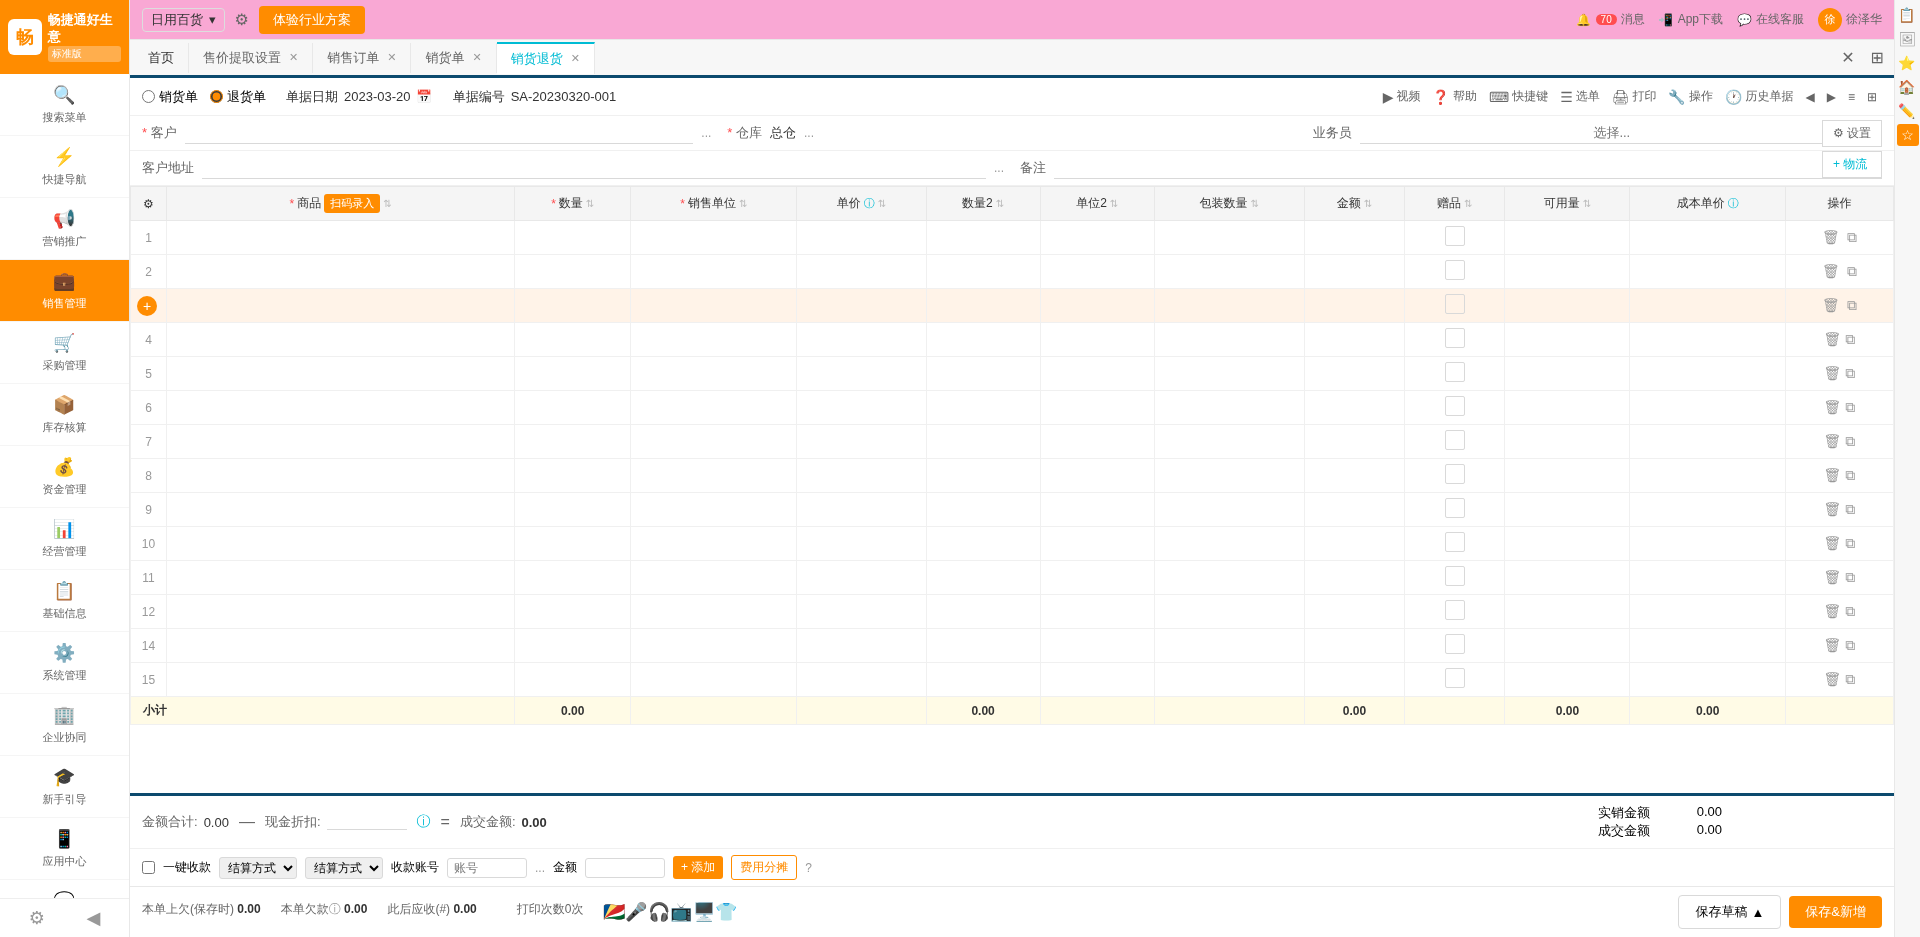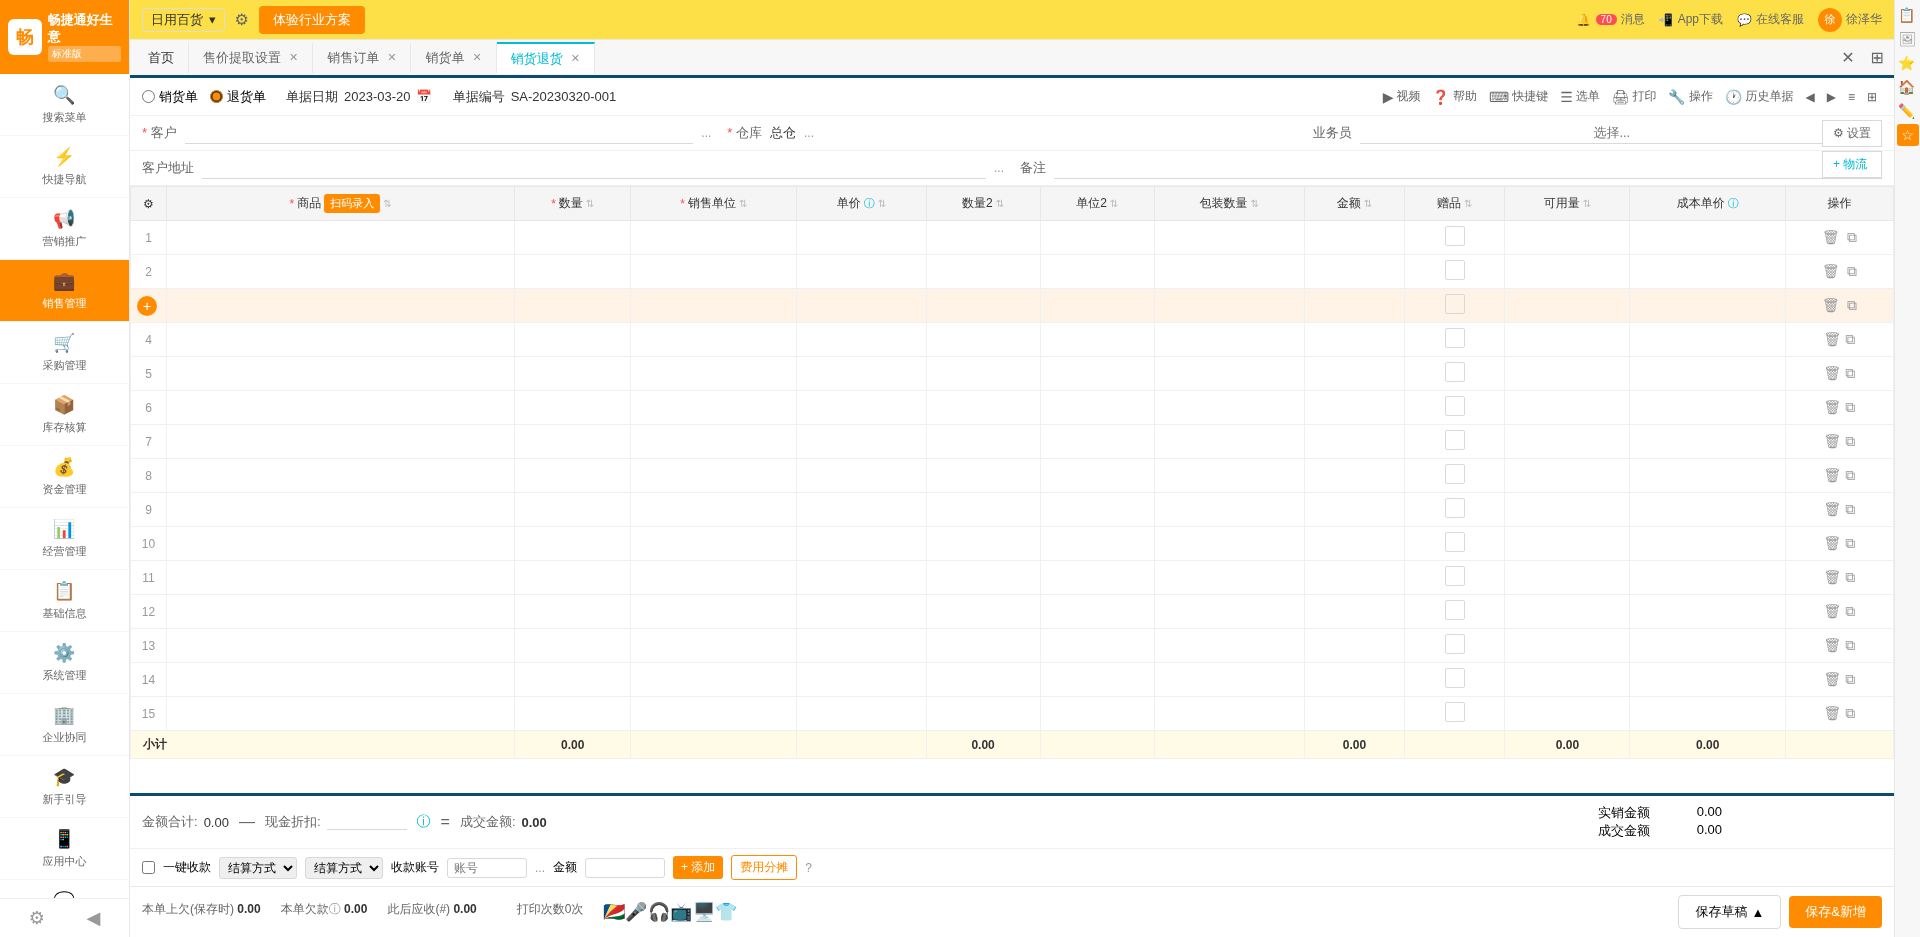--- a/index.html
+++ b/index.html
@@ -19,21 +19,21 @@
     .sidebar-item.active { background: #ff8c00; color: #fff; }
     .sidebar-item .icon { font-size: 18px; }
     .sidebar-item .label { font-size: 11px; text-align: center; }
     .sidebar-bottom { padding: 8px; display: flex; justify-content: space-around; border-top: 1px solid #eee; }
     .sidebar-bottom-btn { font-size: 18px; cursor: pointer; color: #999; }
 
     
     .main-content { flex: 1; display: flex; flex-direction: column; overflow: hidden; }
 
     
-    .topbar { height: 40px; background: #fde047; display: flex; align-items: center; justify-content: space-between; padding: 0 12px; border-bottom: 1px solid #e8e8e8; flex-shrink: 0; }
+    .topbar { height: 40px; background: #f9a8d4; display: flex; align-items: center; justify-content: space-between; padding: 0 12px; border-bottom: 1px solid #e8e8e8; flex-shrink: 0; }
     .topbar-left { display: flex; align-items: center; gap: 10px; }
     .topbar-select { display: flex; align-items: center; gap: 6px; font-size: 13px; color: #333; border: 1px solid #ddd; border-radius: 4px; padding: 2px 8px; cursor: pointer; }
     .topbar-gear { font-size: 16px; color: #666; cursor: pointer; }
     .topbar-trial-btn { background: #ff8c00; color: #fff; border: none; border-radius: 4px; padding: 5px 14px; font-size: 13px; cursor: pointer; }
     .topbar-right { display: flex; align-items: center; gap: 14px; }
     .topbar-right-item { display: flex; align-items: center; gap: 4px; font-size: 12px; color: #666; cursor: pointer; }
     .notification-badge { background: #ff4d4f; color: #fff; border-radius: 10px; padding: 0 5px; font-size: 10px; }
     .user-avatar { width: 24px; height: 24px; background: #ff8c00; border-radius: 50%; display: flex; align-items: center; justify-content: center; color: #fff; font-size: 11px; }
 
     
@@ -602,35 +602,20 @@
                 <td></td>
                 <td></td>
                 <td></td>
                 <td><span class="checkbox-cell"></span></td>
                 <td></td>
                 <td></td>
                 <td><button class="row-action-btn">🗑</button><button class="row-action-btn">⧉</button></td>
               </tr>
             <tr>
                 <td class="row-num">12</td>
-                <td></td>
-                <td></td>
-                <td></td>
-                <td></td>
-                <td></td>
-                <td></td>
-                <td></td>
-                <td></td>
-                <td><span class="checkbox-cell"></span></td>
-                <td></td>
-                <td></td>
-                <td><button class="row-action-btn">🗑</button><button class="row-action-btn">⧉</button></td>
-              </tr>
-            <tr>
-                <td class="row-num">13</td>
                 <td></td>
                 <td></td>
                 <td></td>
                 <td></td>
                 <td></td>
                 <td></td>
                 <td></td>
                 <td></td>
                 <td><span class="checkbox-cell"></span></td>
                 <td></td>

